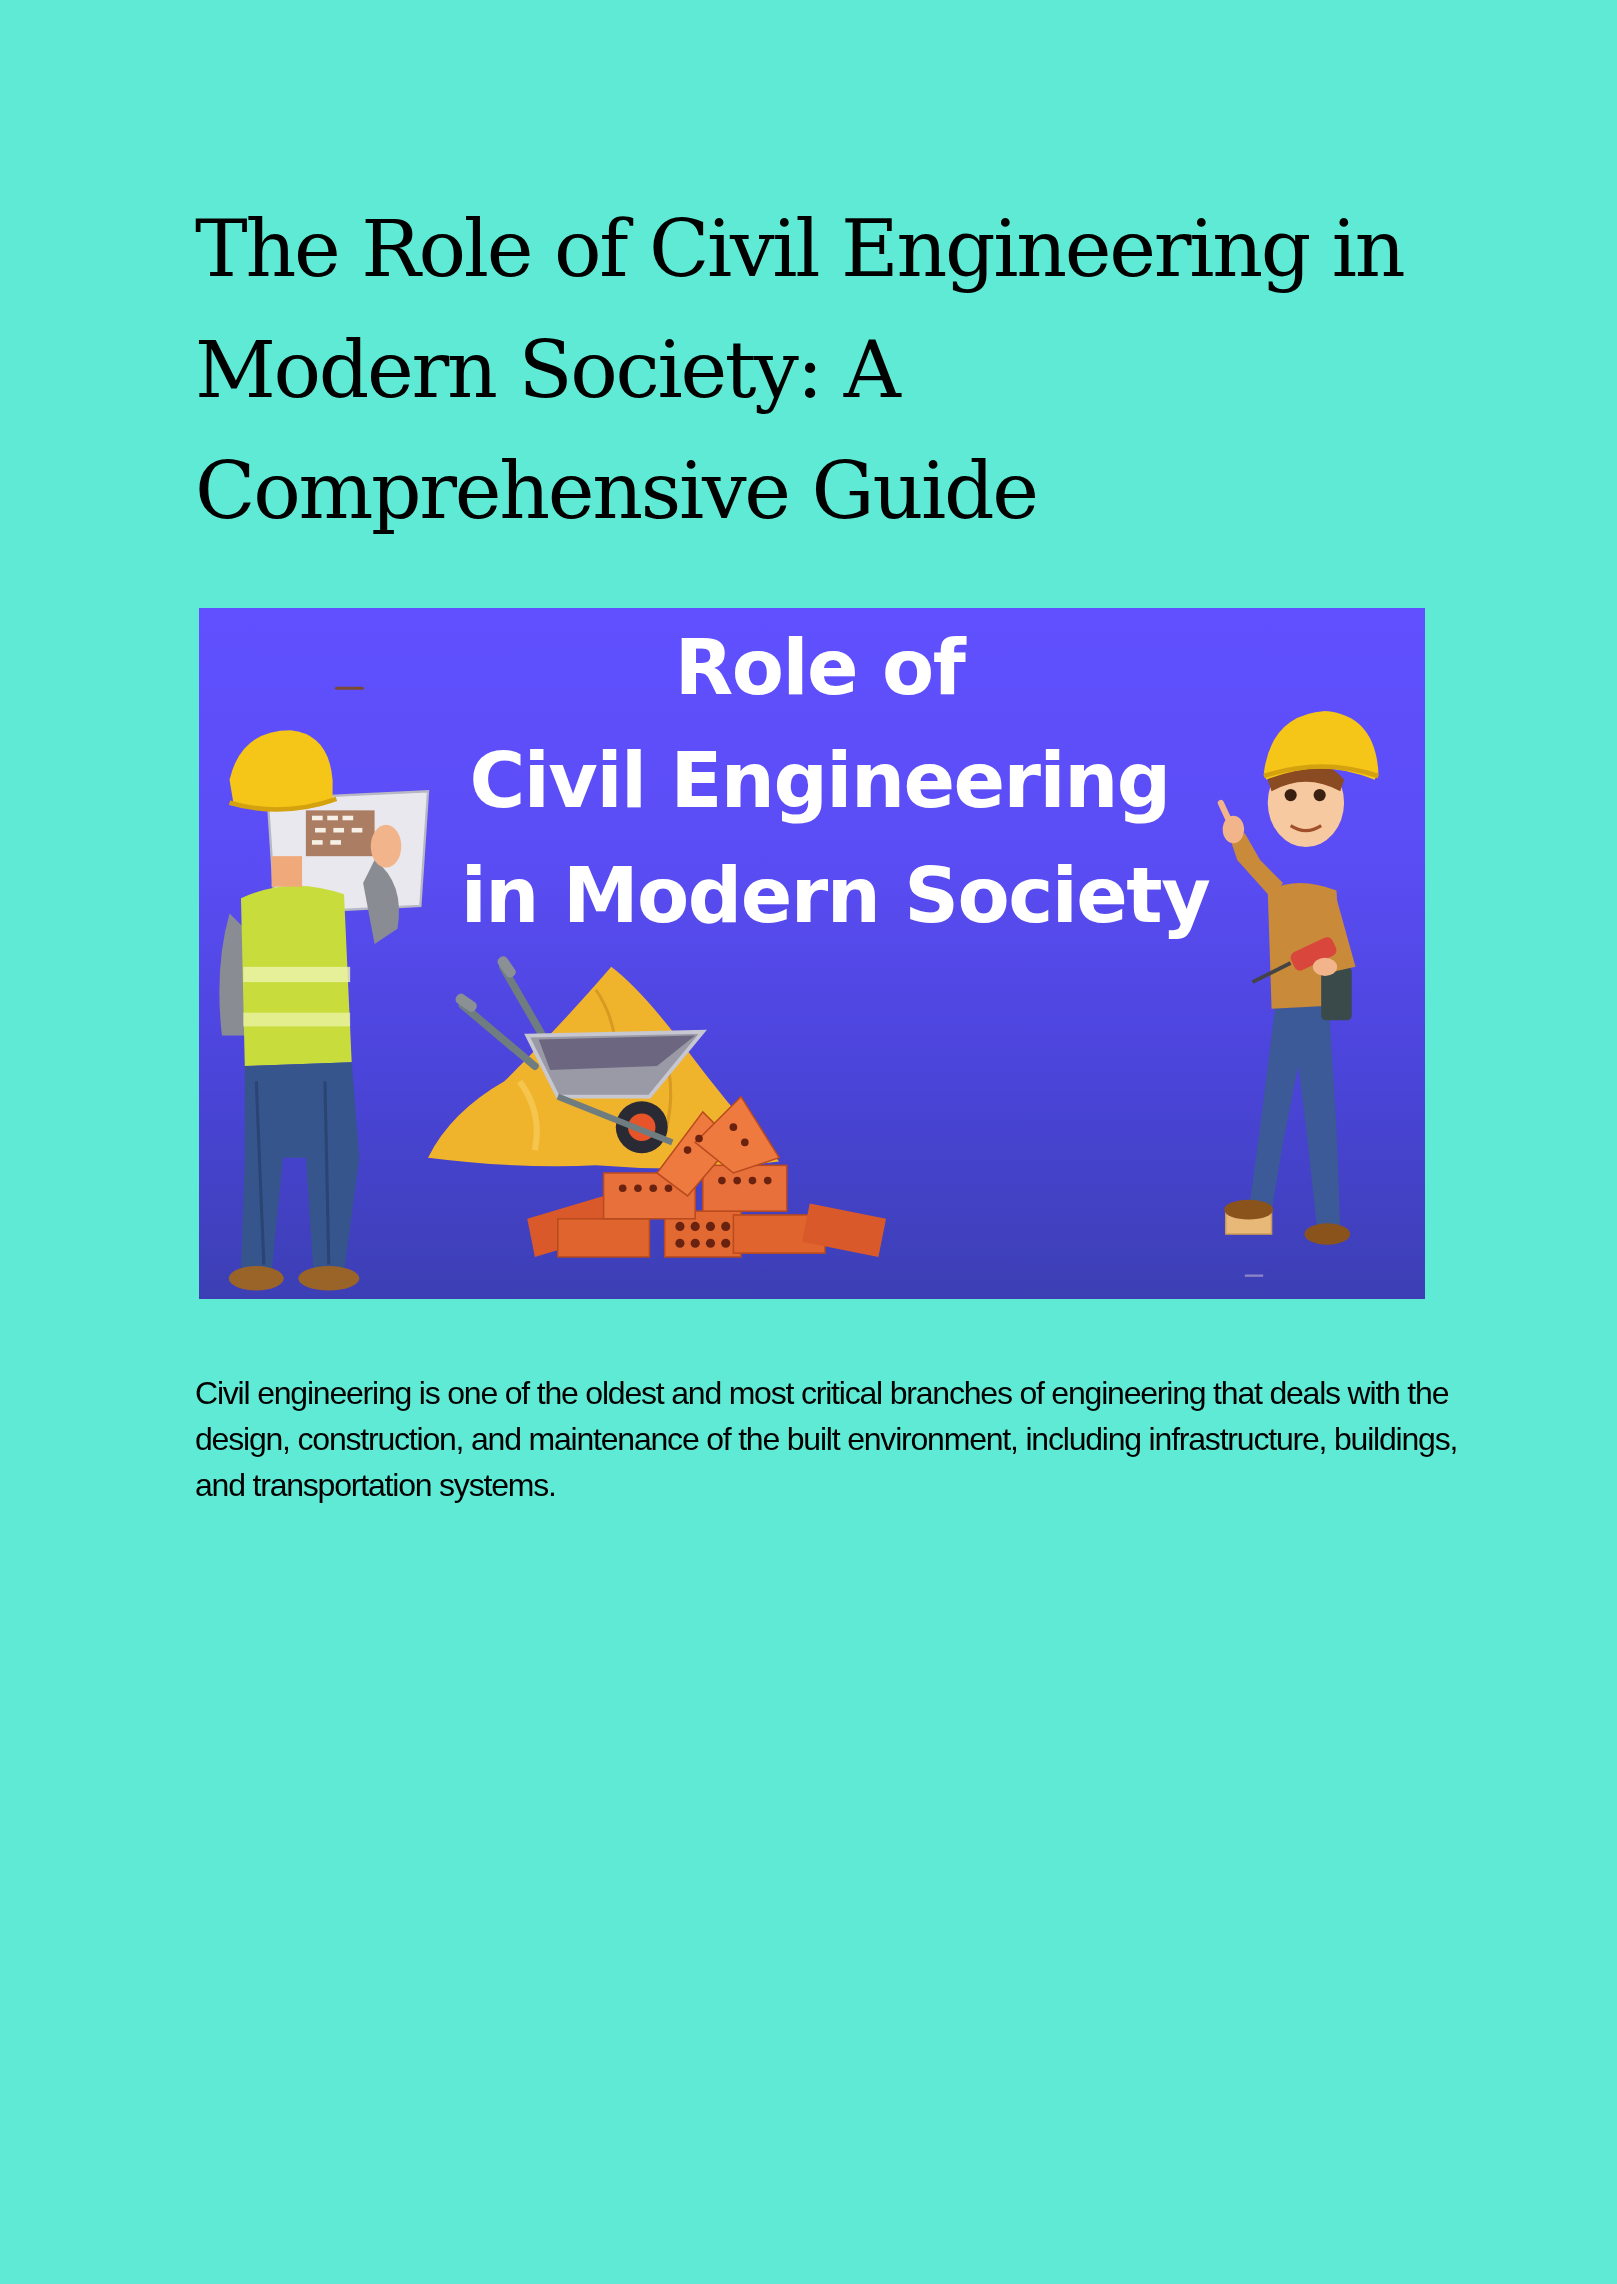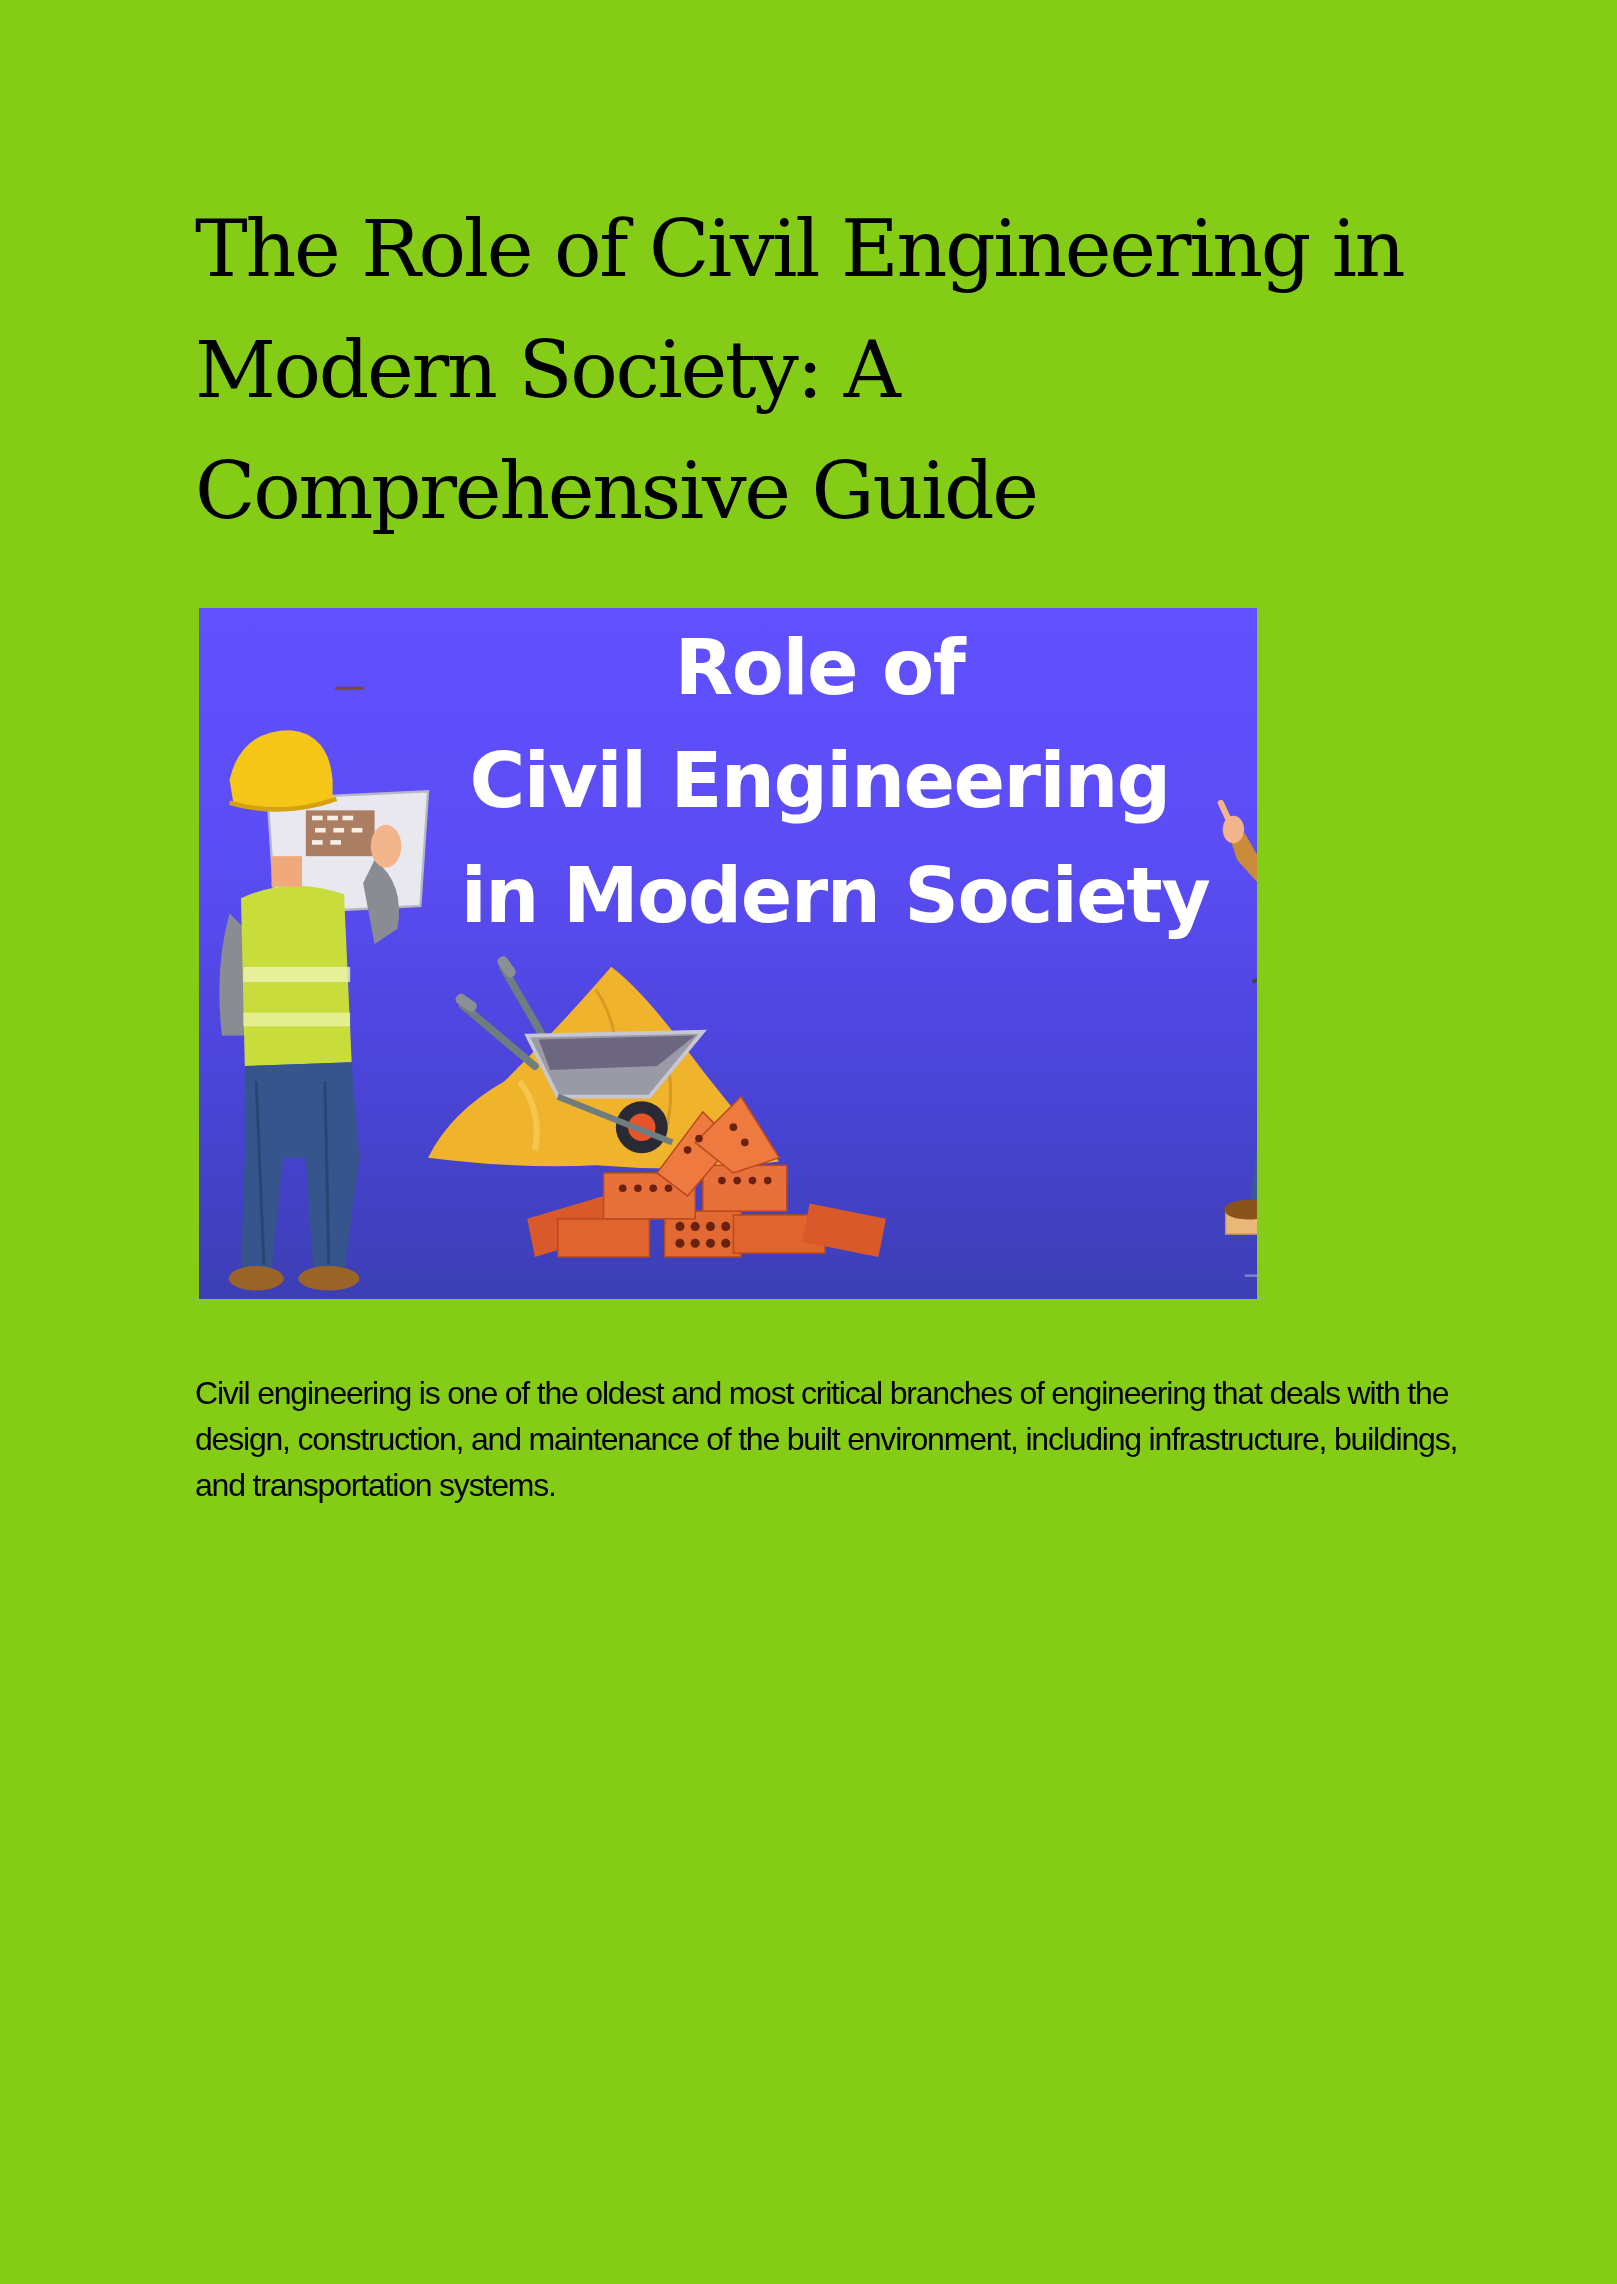--- a/index.html
+++ b/index.html
@@ -1,27 +1,27 @@
 <!DOCTYPE html>
 <html style="font-size:12.2px"><head>
 <meta charset="utf-8">
 <style>
   html, body { margin: 0; padding: 0; background: #ffffff; }
   body { width: 1617px; height: 2284px; position: relative; overflow: hidden; font-family: "DejaVu Serif", "Liberation Serif", serif; color: #000; }
-  .page { position: absolute; left: 0; top: 0; width: 1617px; height: 2284px; background: #84cc16; }
+  .page { position: absolute; left: 0; top: 0; width: 1617px; height: 2284px; background: #5eead4; }
 
   .title {
     position: absolute; left: 195px; top: 189px; width: 1252px;
     font-family: "DejaVu Serif", serif; font-weight: normal;
     font-size: 79px; line-height: 121px; letter-spacing: -2.3px;
     margin: 0; color: #000;
   }
 
   .banner {
-    position: absolute; left: 199px; top: 608px; width: 1058px; height: 691px;
+    position: absolute; left: 199px; top: 608px; width: 1226px; height: 691px;
     overflow: hidden;
     background: linear-gradient(180deg, #6050ff 0%, #5b4df5 35%, #4c45dc 65%, #3c3fb4 100%);
   }
   .banner svg { position: absolute; left: 0; top: 0; }
   .banner-line {
     position: absolute; left: 0; width: 1226px; text-align: center;
     font-family: "DejaVu Sans", "Liberation Sans", sans-serif; font-weight: bold;
     color: #ffffff; font-size: 76px; letter-spacing: -1.5px; white-space: nowrap;
   }
   .banner-line.l1 { top: 15.3px; left: 7.6px; }

